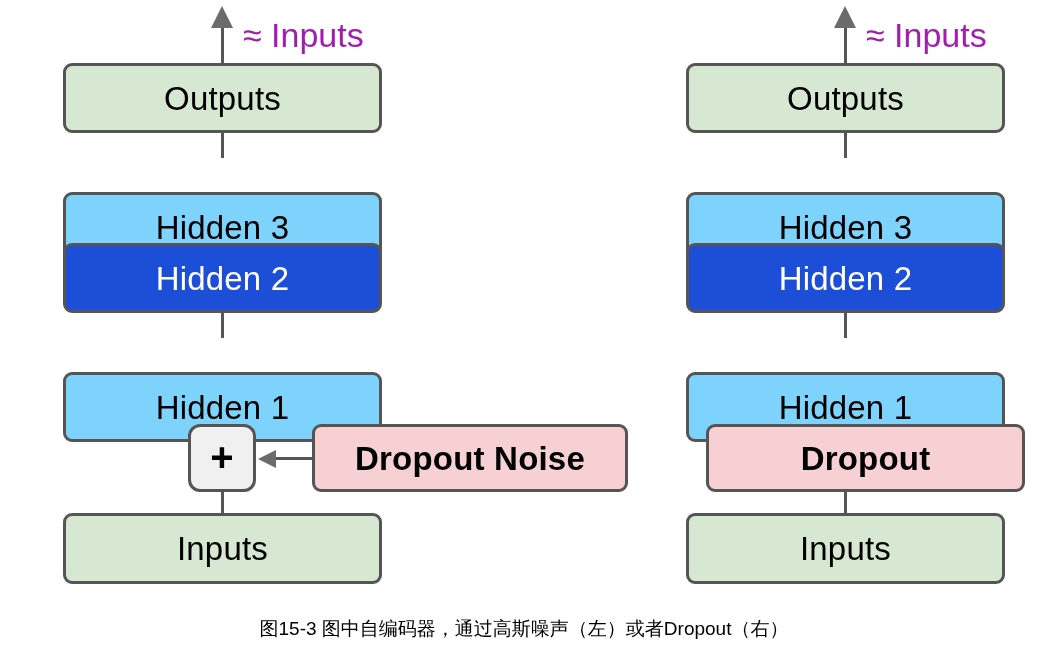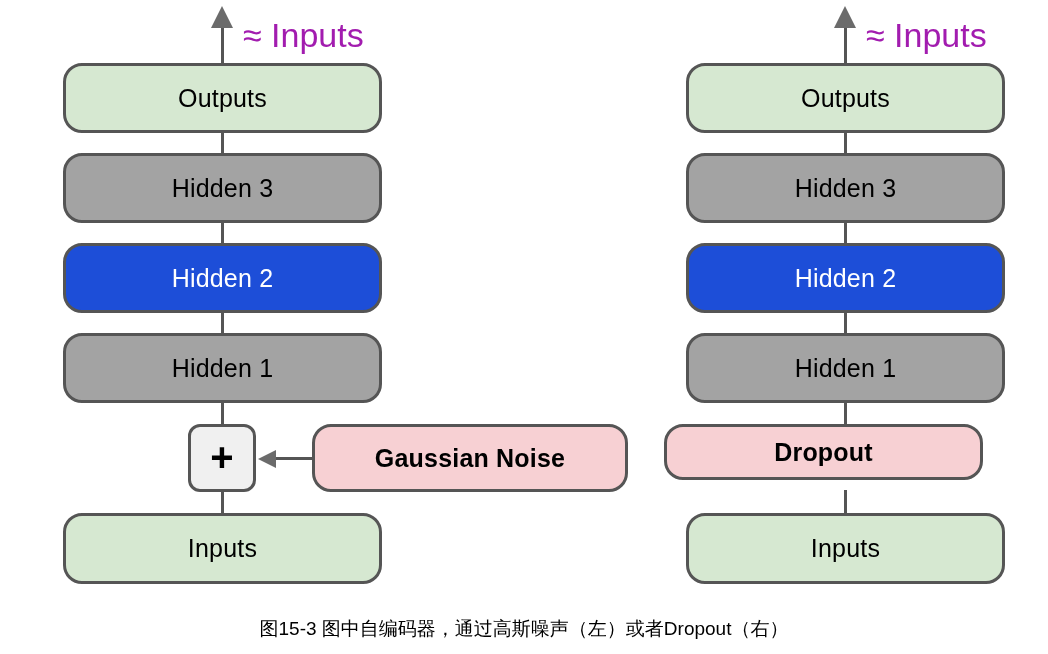--- a/index.html
+++ b/index.html
@@ -21,34 +21,34 @@
     position: relative;
     width: 1048px;
     height: 654px;
   }
 
   
   .node {
     position: absolute;
     box-sizing: border-box;
     border: 3px solid #555555;
-    border-radius: 19px;
+    border-radius: 9px;
     display: flex;
     align-items: center;
     justify-content: center;
-    font-size: 25px;
+    font-size: 33px;
     line-height: 1;
     letter-spacing: 0.2px;
     color: #000000;
     z-index: 3;
     user-select: none;
   }
 
   .node.green  { background: #d6e8d1; }
-  .node.blue   { background: #a3a3a3; }
+  .node.blue   { background: #7dd3fc; margin-top: 39px; }
   .node.red    { background: #1d4ed8; color: #ffffff; }
   .node.pink   { background: #f7d0d3; font-weight: bold; }
   .node.grey   { background: #f0f0f0; }
 
   
   .node.plus {
     border-radius: 12px;
     font-size: 40px;
     font-weight: bold;
     padding-bottom: 3px;
@@ -150,21 +150,21 @@
 
     <div class="node blue" style="left:63px; top:333px; width:319px; height:70px;">
       <span>Hidden 1</span>
     </div>
 
     <div class="node grey plus" style="left:188px; top:424px; width:68px; height:68px;">
       <span>+</span>
     </div>
 
     <div class="node pink" style="left:312px; top:424px; width:316px; height:68px;">
-      <span>Gaussian Noise</span>
+      <span>Dropout Noise</span>
     </div>
 
     <div class="node green" style="left:63px; top:513px; width:319px; height:71px;">
       <span>Inputs</span>
     </div>
   </div>
 
   <div>
 
     <div class="vline" style="left:844px; top:24px; height:48px;"></div>
@@ -186,21 +186,21 @@
     </div>
 
     <div class="node red" style="left:686px; top:243px; width:319px; height:70px;">
       <span>Hidden 2</span>
     </div>
 
     <div class="node blue" style="left:686px; top:333px; width:319px; height:70px;">
       <span>Hidden 1</span>
     </div>
 
-    <div class="node pink" style="left:664px; top:424px; width:319px; height:56px;justify-content:center;">
+    <div class="node pink" style="left:706px; top:424px; width:319px; height:68px;justify-content:center;">
       <span>Dropout</span>
     </div>
 
     <div class="node green" style="left:686px; top:513px; width:319px; height:71px;">
       <span>Inputs</span>
     </div>
   </div>
 
   <div id="caption">图15-3 图中自编码器，通过高斯噪声（左）或者Dropout（右）</div>
 

